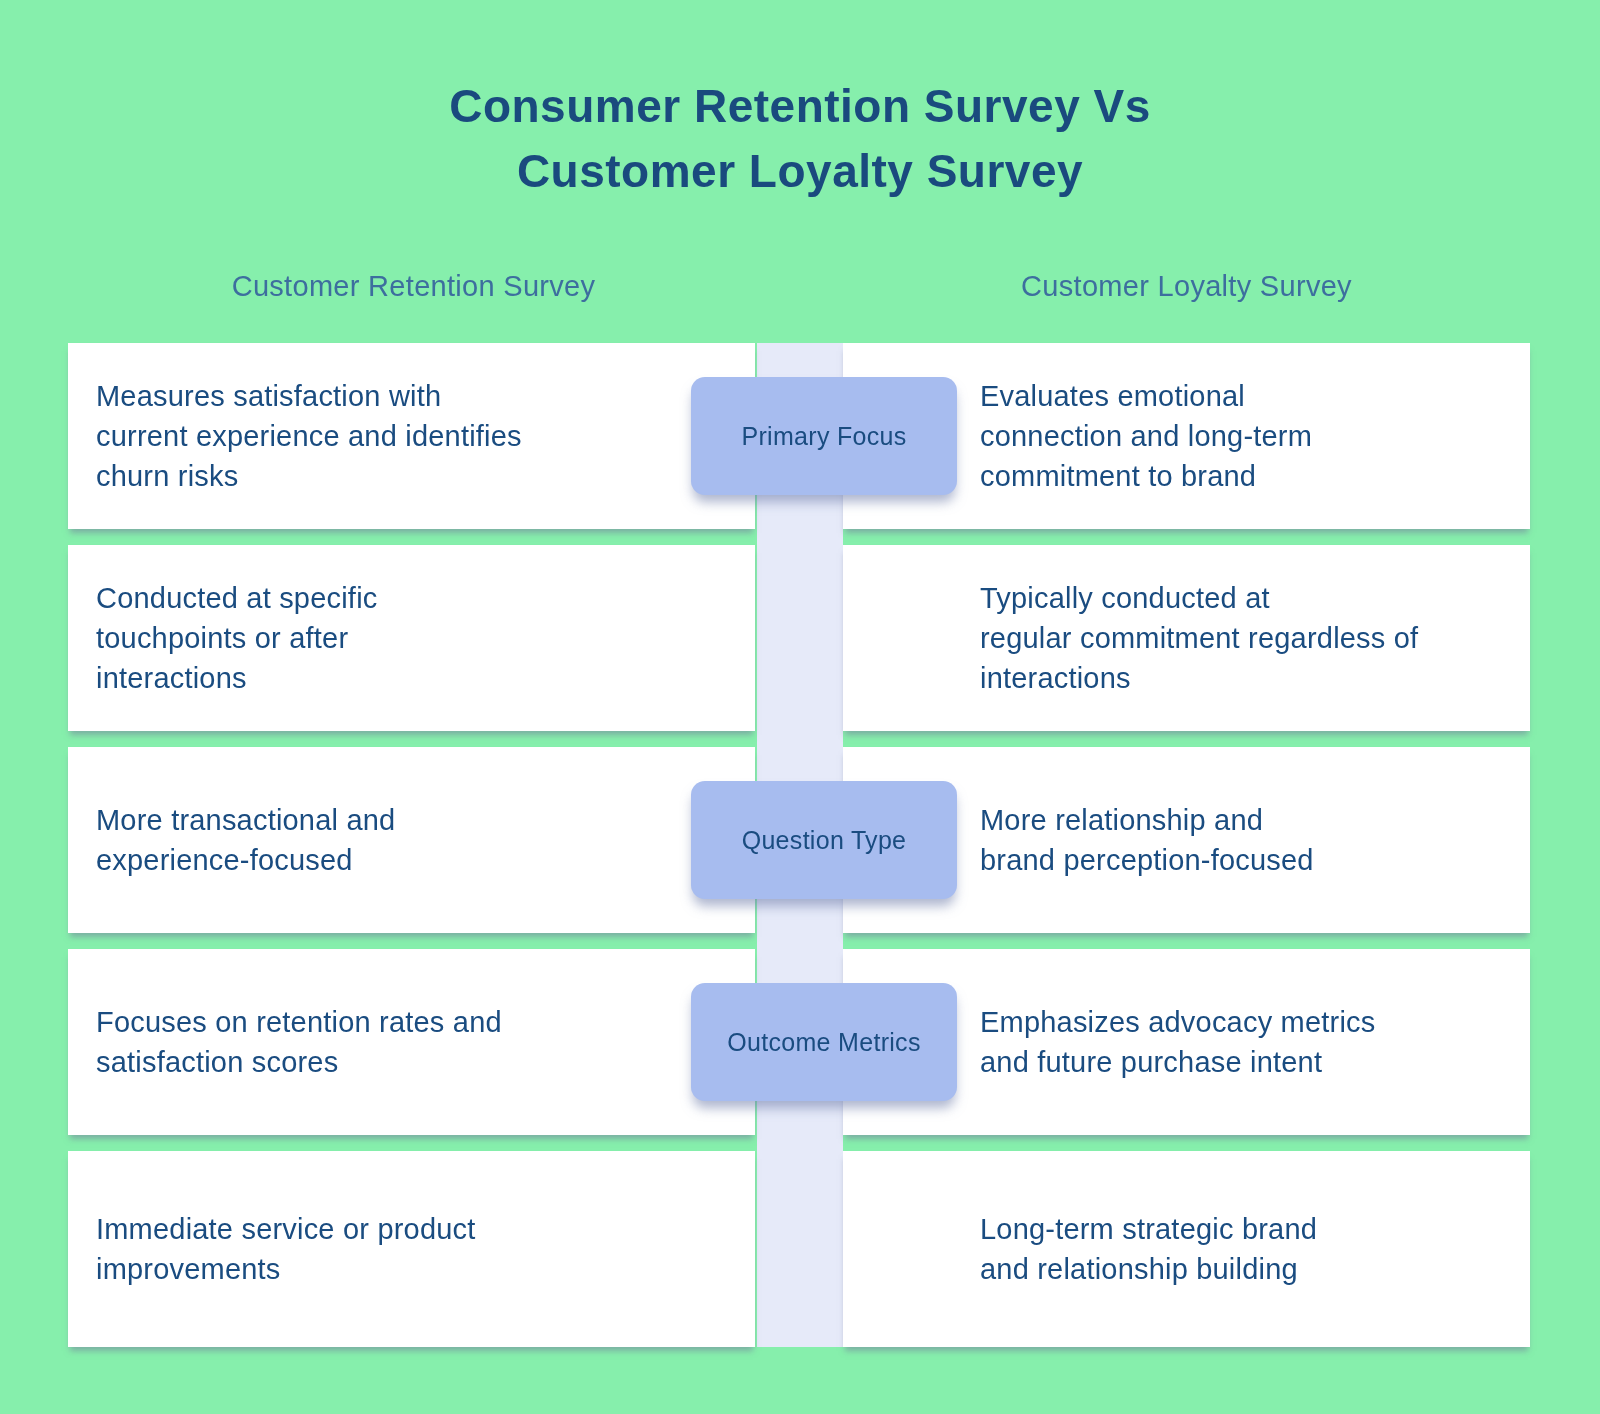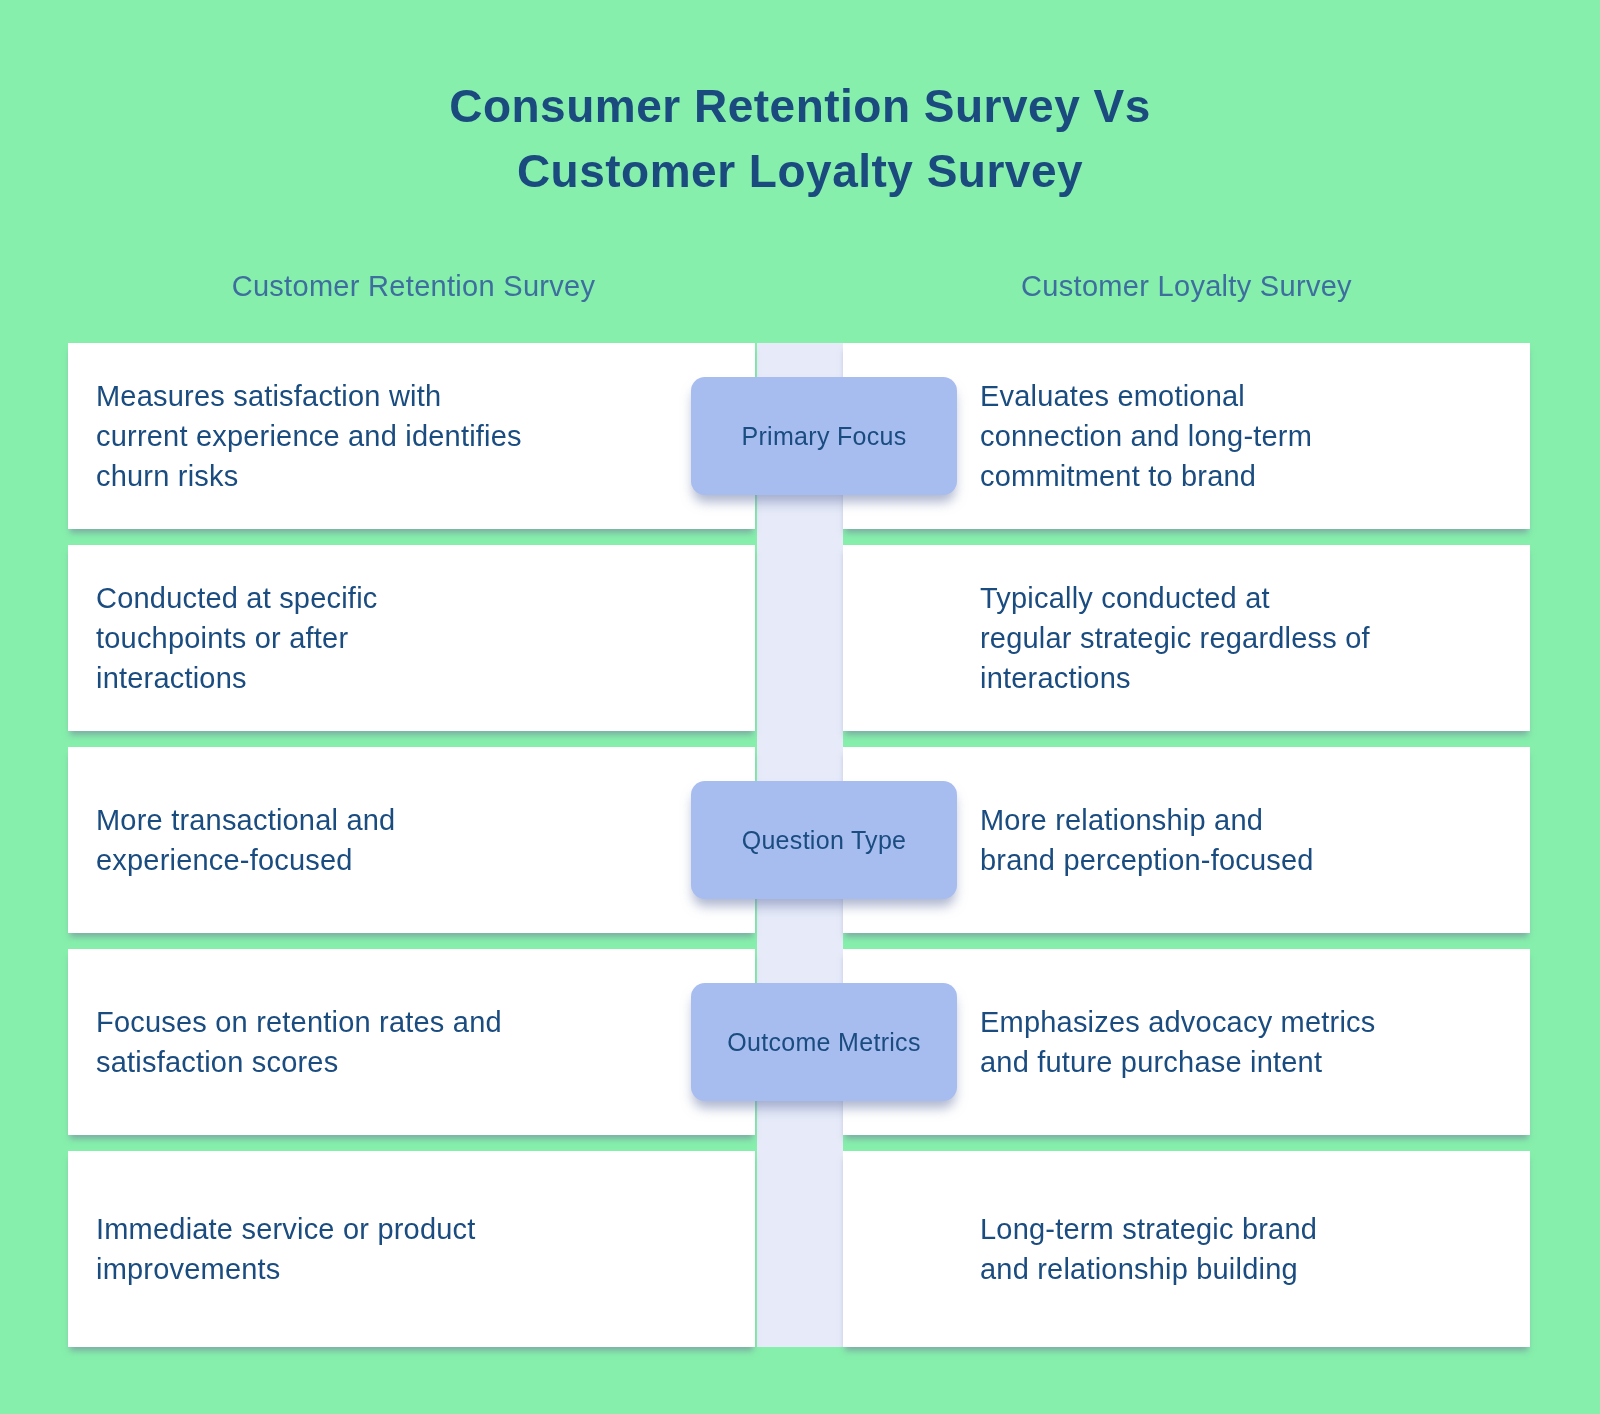--- a/index.html
+++ b/index.html
@@ -131,21 +131,21 @@
   </div>
 
   <div class="row row-2">
     <div class="card left">
       <div class="cell-text">Conducted at specific
 touchpoints or after
 interactions</div>
     </div>
     <div class="card right">
       <div class="cell-text">Typically conducted at
-regular strategic regardless of
+regular commitment regardless of
 interactions</div>
     </div>
   </div>
 
   <div class="row row-4">
     <div class="card left">
       <div class="cell-text">Focuses on retention rates and
 satisfaction scores</div>
     </div>
     <div class="card right">

